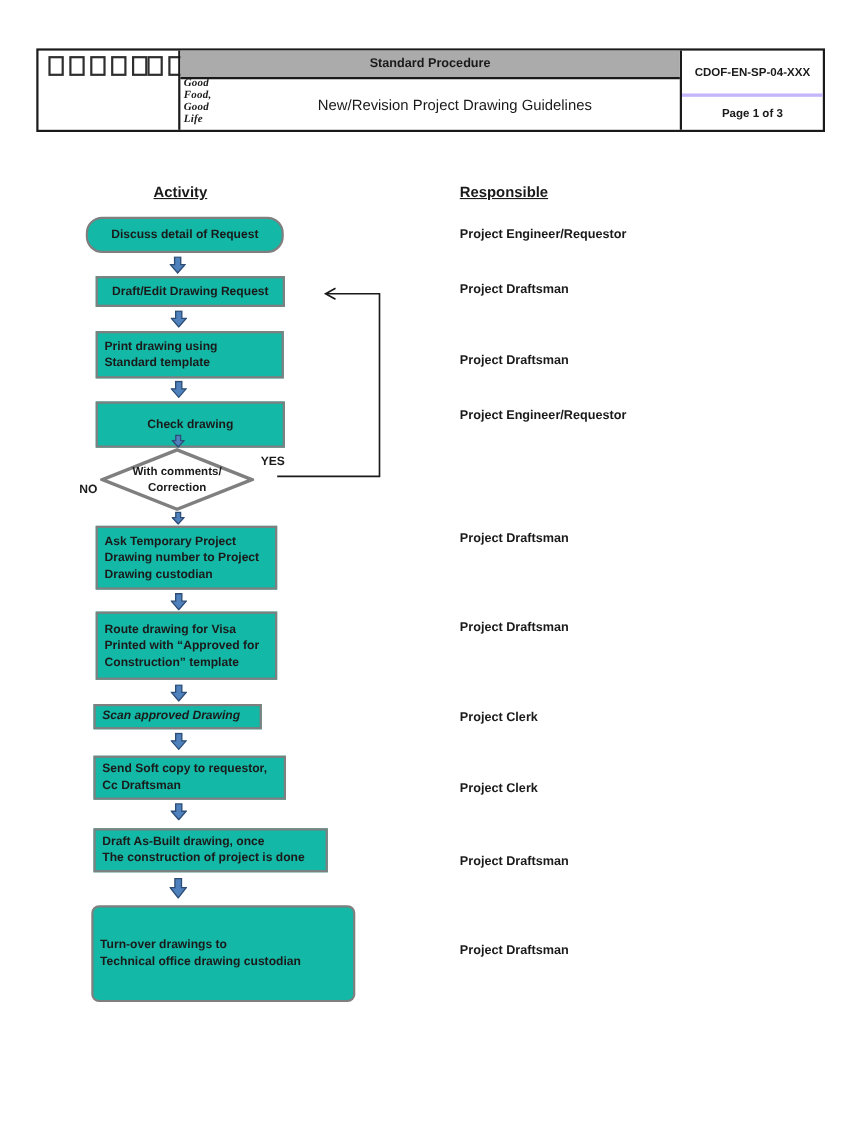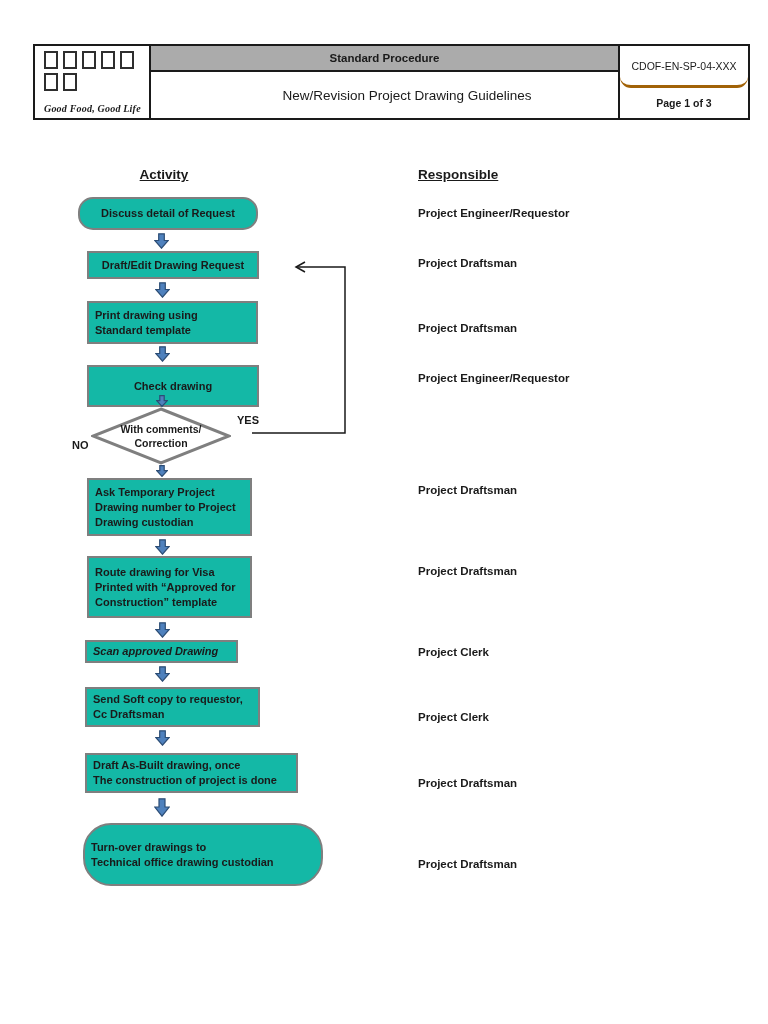--- a/index.html
+++ b/index.html
@@ -1,33 +1,33 @@
 <!DOCTYPE html>
 <html><head>
 <meta charset="utf-8">
 <style>
   html,body{margin:0;padding:0;background:#fff;}
   .page{position:relative;width:768px;height:1024px;background:#ffffff;overflow:hidden;
         font-family:"Liberation Sans",sans-serif;color:#1a1a1a;}
   
   .hdr{position:absolute;left:33px;top:44px;width:717px;height:76px;border:2.5px solid #1a1a1a;
        display:flex;box-sizing:border-box;background:#fff;}
-  .hdr-logo{width:114px;box-sizing:border-box;padding:5px 7px 2px 9px;display:flex;flex-direction:column;}
+  .hdr-logo{width:127px;box-sizing:border-box;padding:5px 7px 2px 9px;display:flex;flex-direction:row;}
   .glyph-row{display:flex;gap:5px;margin-bottom:4px;}
   .glyph-box{width:14px;height:18px;border:2px solid #2e2e2e;box-sizing:border-box;background:#fff;}
   .tagline{font-family:"Liberation Serif",serif;font-style:italic;font-weight:bold;
            font-size:10px;margin-top:auto;padding-bottom:2px;letter-spacing:.2px;}
   .hdr-mid{flex:1;display:flex;flex-direction:column;border-left:2.5px solid #1a1a1a;
            border-right:2.5px solid #1a1a1a;box-sizing:border-box;}
   .hdr-banner{height:26px;background:#ababab;border-bottom:2px solid #1a1a1a;display:flex;
               align-items:center;justify-content:center;font-weight:bold;font-size:11.5px;box-sizing:border-box;}
   .hdr-title{flex:1;display:flex;align-items:center;justify-content:center;font-weight:normal;font-size:13.5px;margin-left:45px;}
   .hdr-right{width:128px;display:flex;flex-direction:column;box-sizing:border-box;}
-  .hdr-code{height:42px;border-bottom:3px solid #a16207;display:flex;align-items:center;
-            justify-content:center;font-weight:normal;font-size:10.5px;box-sizing:border-box;border-radius:11px;}
+  .hdr-code{height:42px;border-bottom:3px solid #c4b5fd;display:flex;align-items:center;
+            justify-content:center;font-weight:bold;font-size:10.5px;box-sizing:border-box;}
   .hdr-page{flex:1;display:flex;align-items:center;justify-content:center;font-weight:bold;font-size:10.5px;}
   
   .col-head{position:absolute;font-weight:bold;font-size:13.5px;text-decoration:underline;}
   .shape{position:absolute;box-sizing:border-box;border:2.5px solid #7f7f7f;background:#14b8a6;
          font-weight:bold;font-size:11px;line-height:15px;white-space:pre-line;
          display:flex;align-items:center;padding:2px 6px;}
   .center{justify-content:center;text-align:center;}
   .flow-arrow{position:absolute;line-height:0;}
   .flow-arrow polygon{stroke:#2c4d75;stroke-width:1.2px;}
   .diamond-svg{position:absolute;left:91px;top:407px;line-height:0;}
@@ -82,21 +82,21 @@
 Drawing number to Project
 Drawing custodian</div>
   <div class="shape" style="left:87px;top:556px;width:165px;height:62px;">Route drawing for Visa
 Printed with “Approved for
 Construction” template</div>
   <div class="shape" style="left:85px;top:640px;width:153px;height:23px;font-style:italic;">Scan approved Drawing</div>
   <div class="shape" style="left:85px;top:687px;width:175px;height:40px;">Send Soft copy to requestor,
 Cc Draftsman</div>
   <div class="shape" style="left:85px;top:753px;width:213px;height:40px;">Draft As-Built drawing, once
 The construction of project is done</div>
-  <div class="shape" style="left:83px;top:823px;width:240px;height:63px;border-radius:28px;">Turn-over drawings to
+  <div class="shape" style="left:83px;top:823px;width:240px;height:88px;border-radius:7px;">Turn-over drawings to
 Technical office drawing custodian</div>
 
   <div class="diamond-svg">
     <svg width="140" height="58" viewBox="0 0 140 58">
       <polygon points="70,2 138,29 70,56 2,29"></polygon>
     </svg>
   </div>
   <div class="diamond-text">With comments/
 Correction</div>
   <div class="branch-label" style="left:237px;top:414px;">YES</div>

